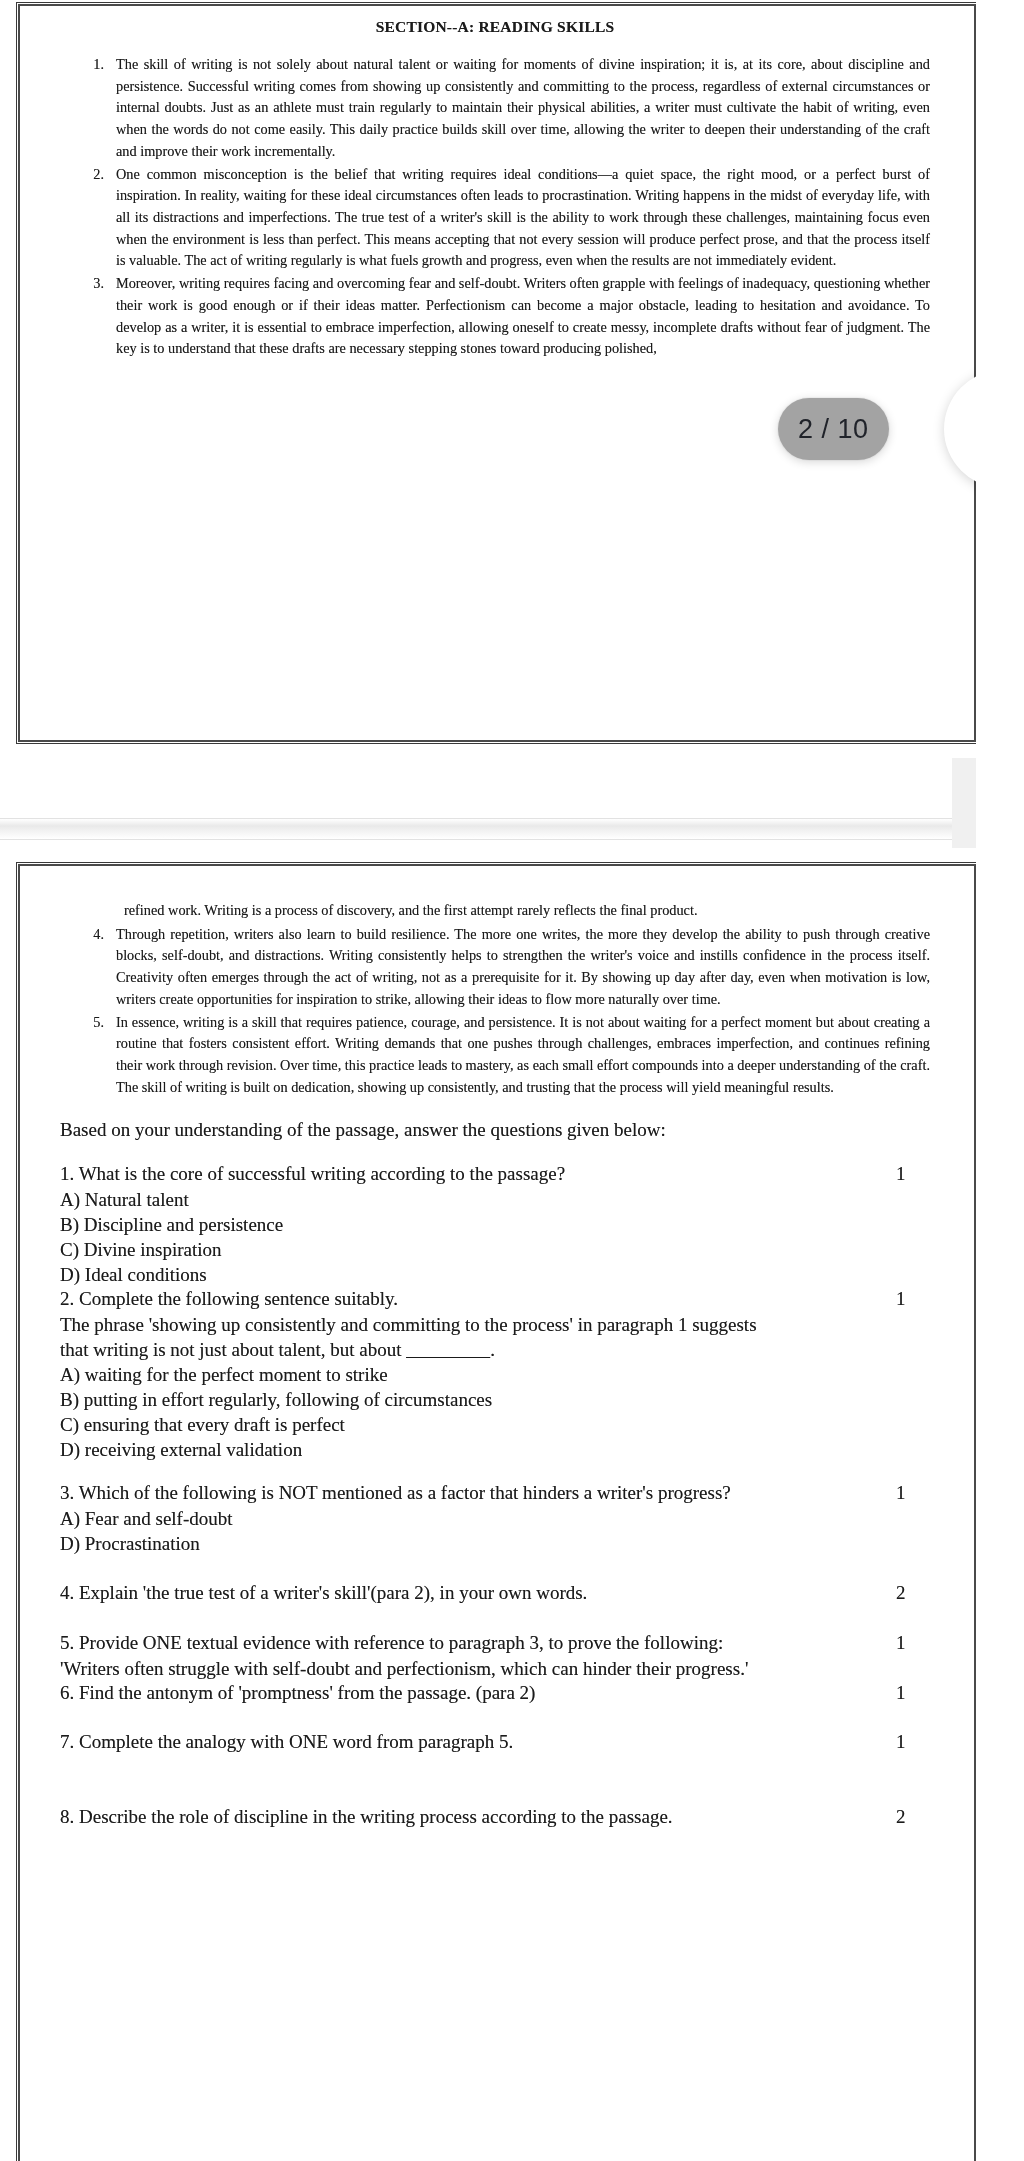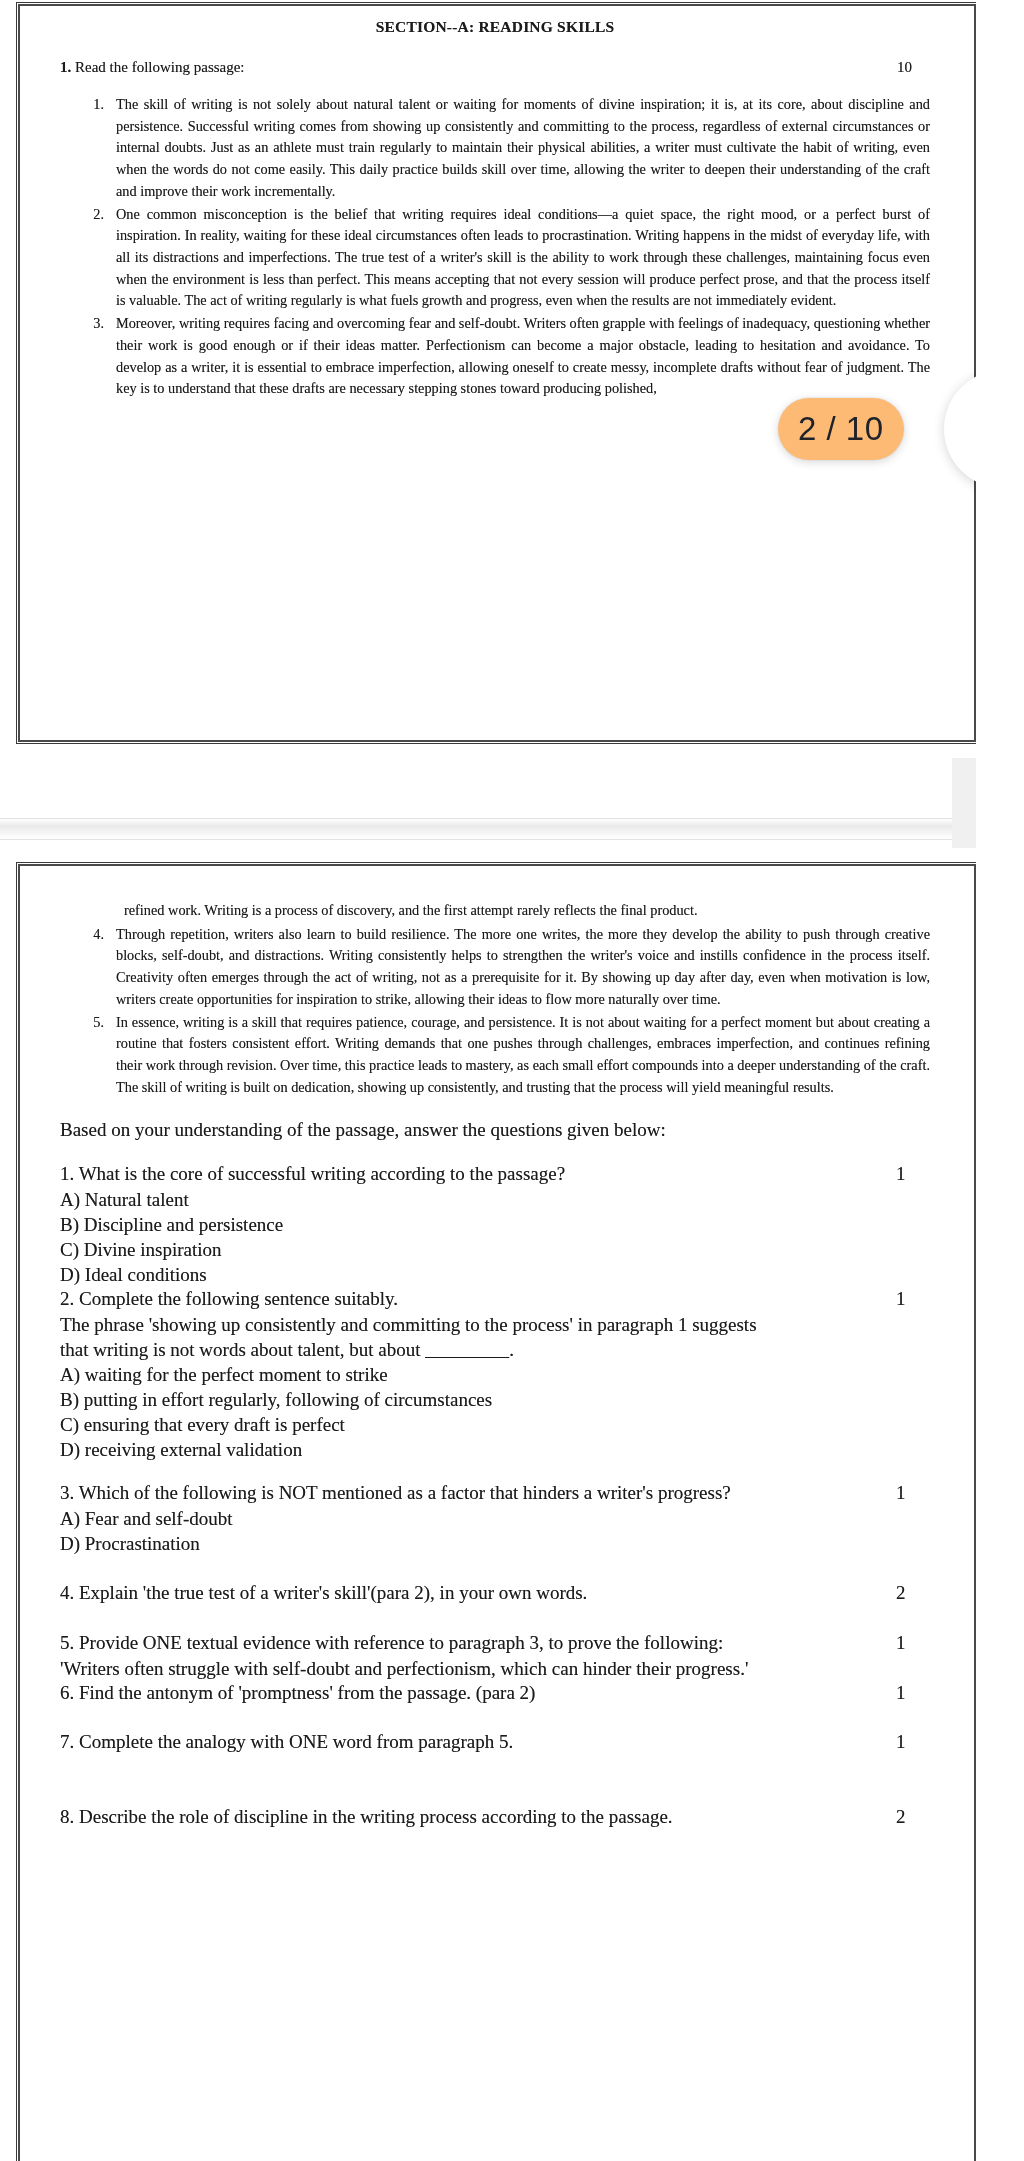--- a/index.html
+++ b/index.html
@@ -146,28 +146,28 @@
   .blank-u { text-decoration: underline; letter-spacing: 1px; }
 
   
   .page-pill {
     position: absolute;
     left: 778px;
     top: 398px;
     min-width: 96px;
     height: 62px;
     padding: 0 20px;
-    background: #fdba74;
+    background: #a3a3a3;
     border-radius: 34px;
     box-shadow: 0 2px 10px rgba(0,0,0,0.16), 0 0 0 1px rgba(0,0,0,0.03);
     display: flex;
     align-items: center;
     justify-content: center;
     font-family: "Liberation Sans", sans-serif;
-    font-size: 33px;
+    font-size: 27px;
     color: #20232a;
     letter-spacing: 0.5px;
     z-index: 40;
   }
 
   
   .grid-fab {
     position: absolute;
     left: 944px;
     top: 370px;
@@ -202,26 +202,20 @@
 <div id="viewer">
 
   <div class="right-gutter"></div>
 
   <div class="page page-1">
     <div class="page-frame"></div>
     <div class="page-content scan">
 
       <div class="section-title">SECTION--A: READING SKILLS</div>
 
-      <div class="q1-line">
-        <div class="lead">
-          <span>1.</span><span class="rest"> Read the following passage:</span>
-        </div>
-        <div class="marks">10</div>
-      </div>
 
       <div class="para-list">
         <div class="para">
           <div class="num">1.</div>
           <div class="body">The skill of writing is not solely about natural talent or waiting for moments of divine inspiration; it is, at its core, about discipline and persistence. Successful writing comes from showing up consistently and committing to the process, regardless of external circumstances or internal doubts. Just as an athlete must train regularly to maintain their physical abilities, a writer must cultivate the habit of writing, even when the words do not come easily. This daily practice builds skill over time, allowing the writer to deepen their understanding of the craft and improve their work incrementally.</div>
         </div>
         <div class="para">
           <div class="num">2.</div>
           <div class="body">One common misconception is the belief that writing requires ideal conditions—a quiet space, the right mood, or a perfect burst of inspiration. In reality, waiting for these ideal circumstances often leads to procrastination. Writing happens in the midst of everyday life, with all its distractions and imperfections. The true test of a writer's skill is the ability to work through these challenges, maintaining focus even when the environment is less than perfect. This means accepting that not every session will produce perfect prose, and that the process itself is valuable. The act of writing regularly is what fuels growth and progress, even when the results are not immediately evident.</div>
         </div>
@@ -264,21 +258,21 @@
         <div class="opt">A) Natural talent</div>
         <div class="opt">B) Discipline and persistence</div>
         <div class="opt">C) Divine inspiration</div>
         <div class="opt">D) Ideal conditions</div>
 
         <div class="qrow">
           <div class="qtext">2. Complete the following sentence suitably.</div>
           <div class="qmark">1</div>
         </div>
         <div class="opt">The phrase 'showing up consistently and committing to the process' in paragraph 1 suggests</div>
-        <div class="opt"><span>that writing is not words about talent, but about </span><span class="blank-u">________</span><span>.</span></div>
+        <div class="opt"><span>that writing is not just about talent, but about </span><span class="blank-u">________</span><span>.</span></div>
         <div class="opt">A) waiting for the perfect moment to strike</div>
         <div class="opt">B) putting in effort regularly, following of circumstances</div>
         <div class="opt">C) ensuring that every draft is perfect</div>
         <div class="opt">D) receiving external validation</div>
 
         <div class="spacer-md"></div>
 
         <div class="qrow">
           <div class="qtext">3. Which of the following is NOT mentioned as a factor that hinders a writer's progress?</div>
           <div class="qmark">1</div>

